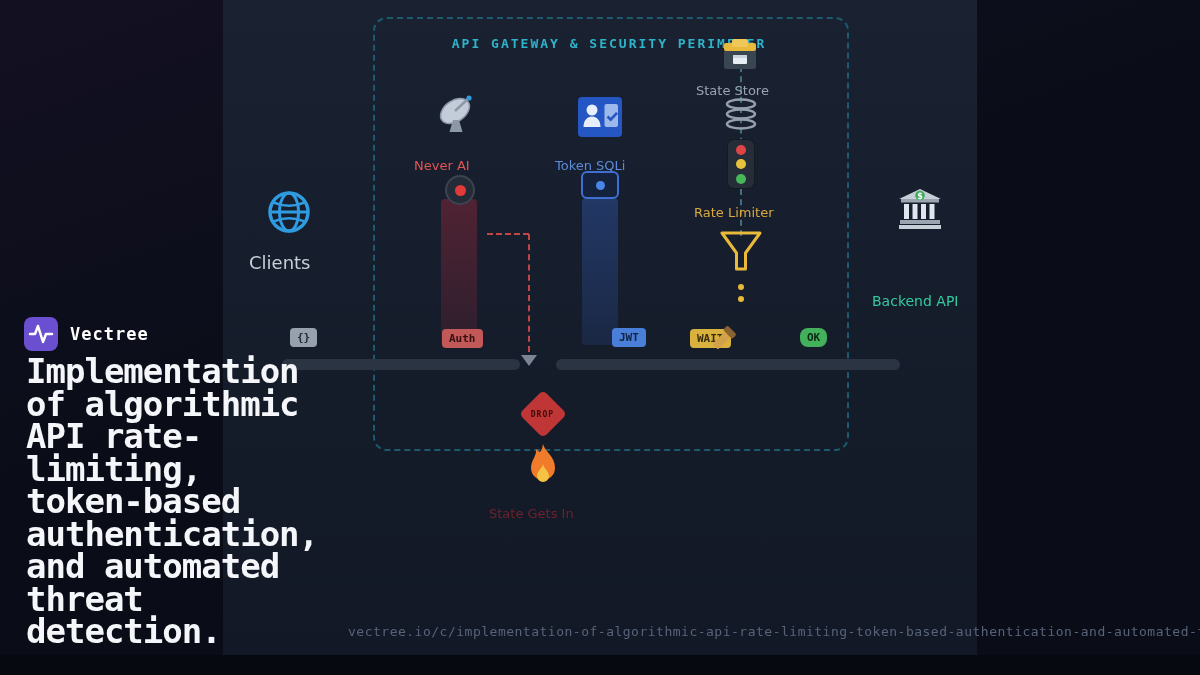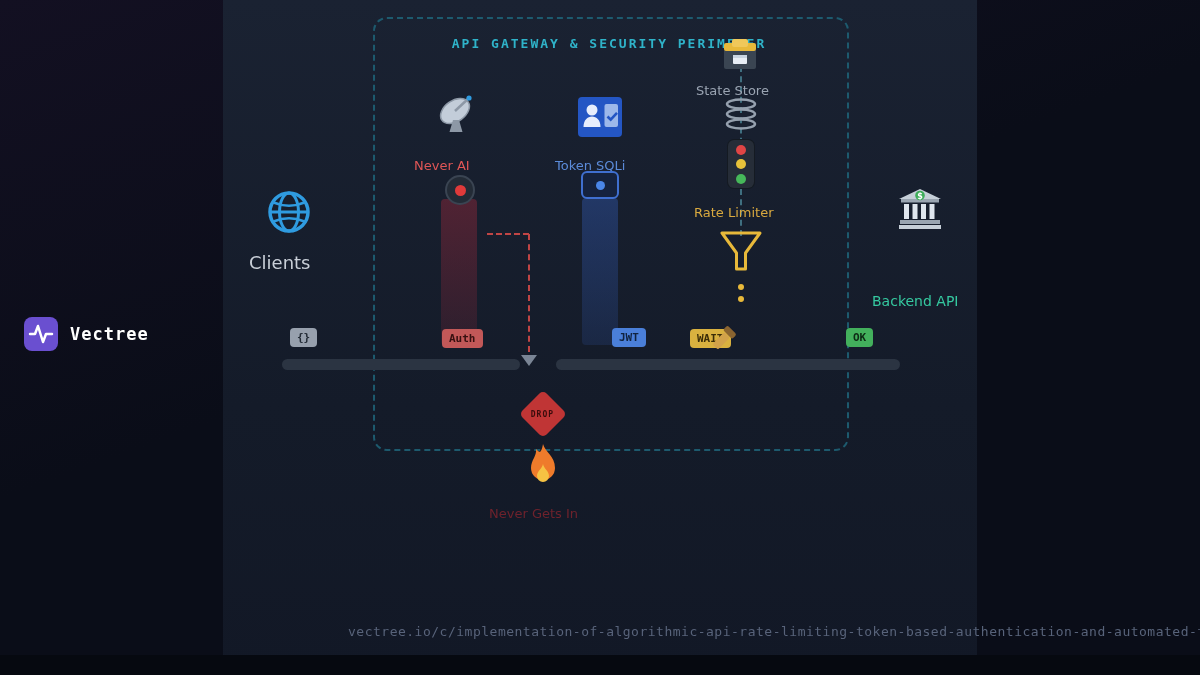--- a/index.html
+++ b/index.html
@@ -48,21 +48,21 @@
   .dash-red-h{position:absolute;left:487px;top:233px;width:42px;border-top:2px dashed #c04545;z-index:1;}
   .dash-red-v{position:absolute;left:528px;top:234px;height:118px;border-left:2px dashed #c04545;z-index:1;}
   .dash-teal-v{position:absolute;left:740px;top:66px;height:170px;border-left:2px dashed #3f6f80;z-index:1;}
 
   .badge{position:absolute;font-family:"DejaVu Sans Mono",monospace;font-size:11px;font-weight:bold;
       padding:3px 7px;border-radius:4px;z-index:3;}
   .b-clients{left:290px;top:328px;background:#97a0ad;color:#232b36;}
   .b-sqli{left:442px;top:329px;background:#c25858;color:#381111;}
   .b-jwt{left:612px;top:328px;background:#4a7fd9;color:#10233f;}
   .b-wait{left:690px;top:329px;background:#d9b13f;color:#3a2c08;}
-  .b-ok{left:846px;top:328px;background:#43b05c;color:#0e2a15;}
+  .b-ok{left:800px;top:328px;background:#43b05c;color:#0e2a15;border-radius:8px;}
 
   .traffic{position:absolute;left:728px;top:140px;width:26px;height:48px;background:#262d38;border-radius:6px;
       display:flex;flex-direction:column;align-items:center;justify-content:space-evenly;
       box-shadow:0 0 0 1px #141a22;z-index:2;}
   .light{width:10px;height:10px;border-radius:50%;}
   .l-red{background:#e04545;} .l-yellow{background:#e8c23a;} .l-green{background:#46b85a;}
 
   .drip{position:absolute;width:6px;height:6px;border-radius:50%;background:#e8b93a;z-index:2;}
 
   .drop-diamond{position:absolute;left:526px;top:397px;width:34px;height:34px;background:#c03535;
@@ -200,26 +200,35 @@
 
   <div class="drop-diamond">
     <span>DROP</span>
   </div>
   <div class="icon" style="left:524px;top:442px;">
     <svg width="38" height="46" viewBox="0 0 38 46">
       <path d="M19 2 C21 10 31 14 31 26 A12 12 0 0 1 7 26 C7 18 13 14 12 7 C15 10 17 13 19 2 Z" fill="#ef7b2b"></path>
       <path d="M19 22 C20 27 25 29 25 34 A6 6 0 0 1 13 34 C13 29 18 27 19 22 Z" fill="#f6c243"></path>
     </svg>
   </div>
-  <div class="node-label lbl-never">Never Gets In</div>
+  <div class="node-label lbl-never">State Gets In</div>
 
   <div class="brand-logo">
     <svg width="34" height="34" viewBox="0 0 34 34">
       <rect width="34" height="34" rx="8" fill="#6a4fd0"></rect>
       <polyline points="6,17 11,17 14,9 19,25 22,17 28,17" fill="none" stroke="#ffffff" stroke-width="2.5" stroke-linejoin="round" stroke-linecap="round"></polyline>
     </svg>
   </div>
   <div class="brand-name">Vectree</div>
+  <div class="headline">Implementation
+of algorithmic
+API rate-
+limiting,
+token-based
+authentication,
+and automated
+threat
+detection.</div>
 
   <div class="url">vectree.io/c/implementation-of-algorithmic-api-rate-limiting-token-based-authentication-and-automated-threat-detection</div>
 
   <div class="bottomband"></div>
 </div>
 
 </body></html>

